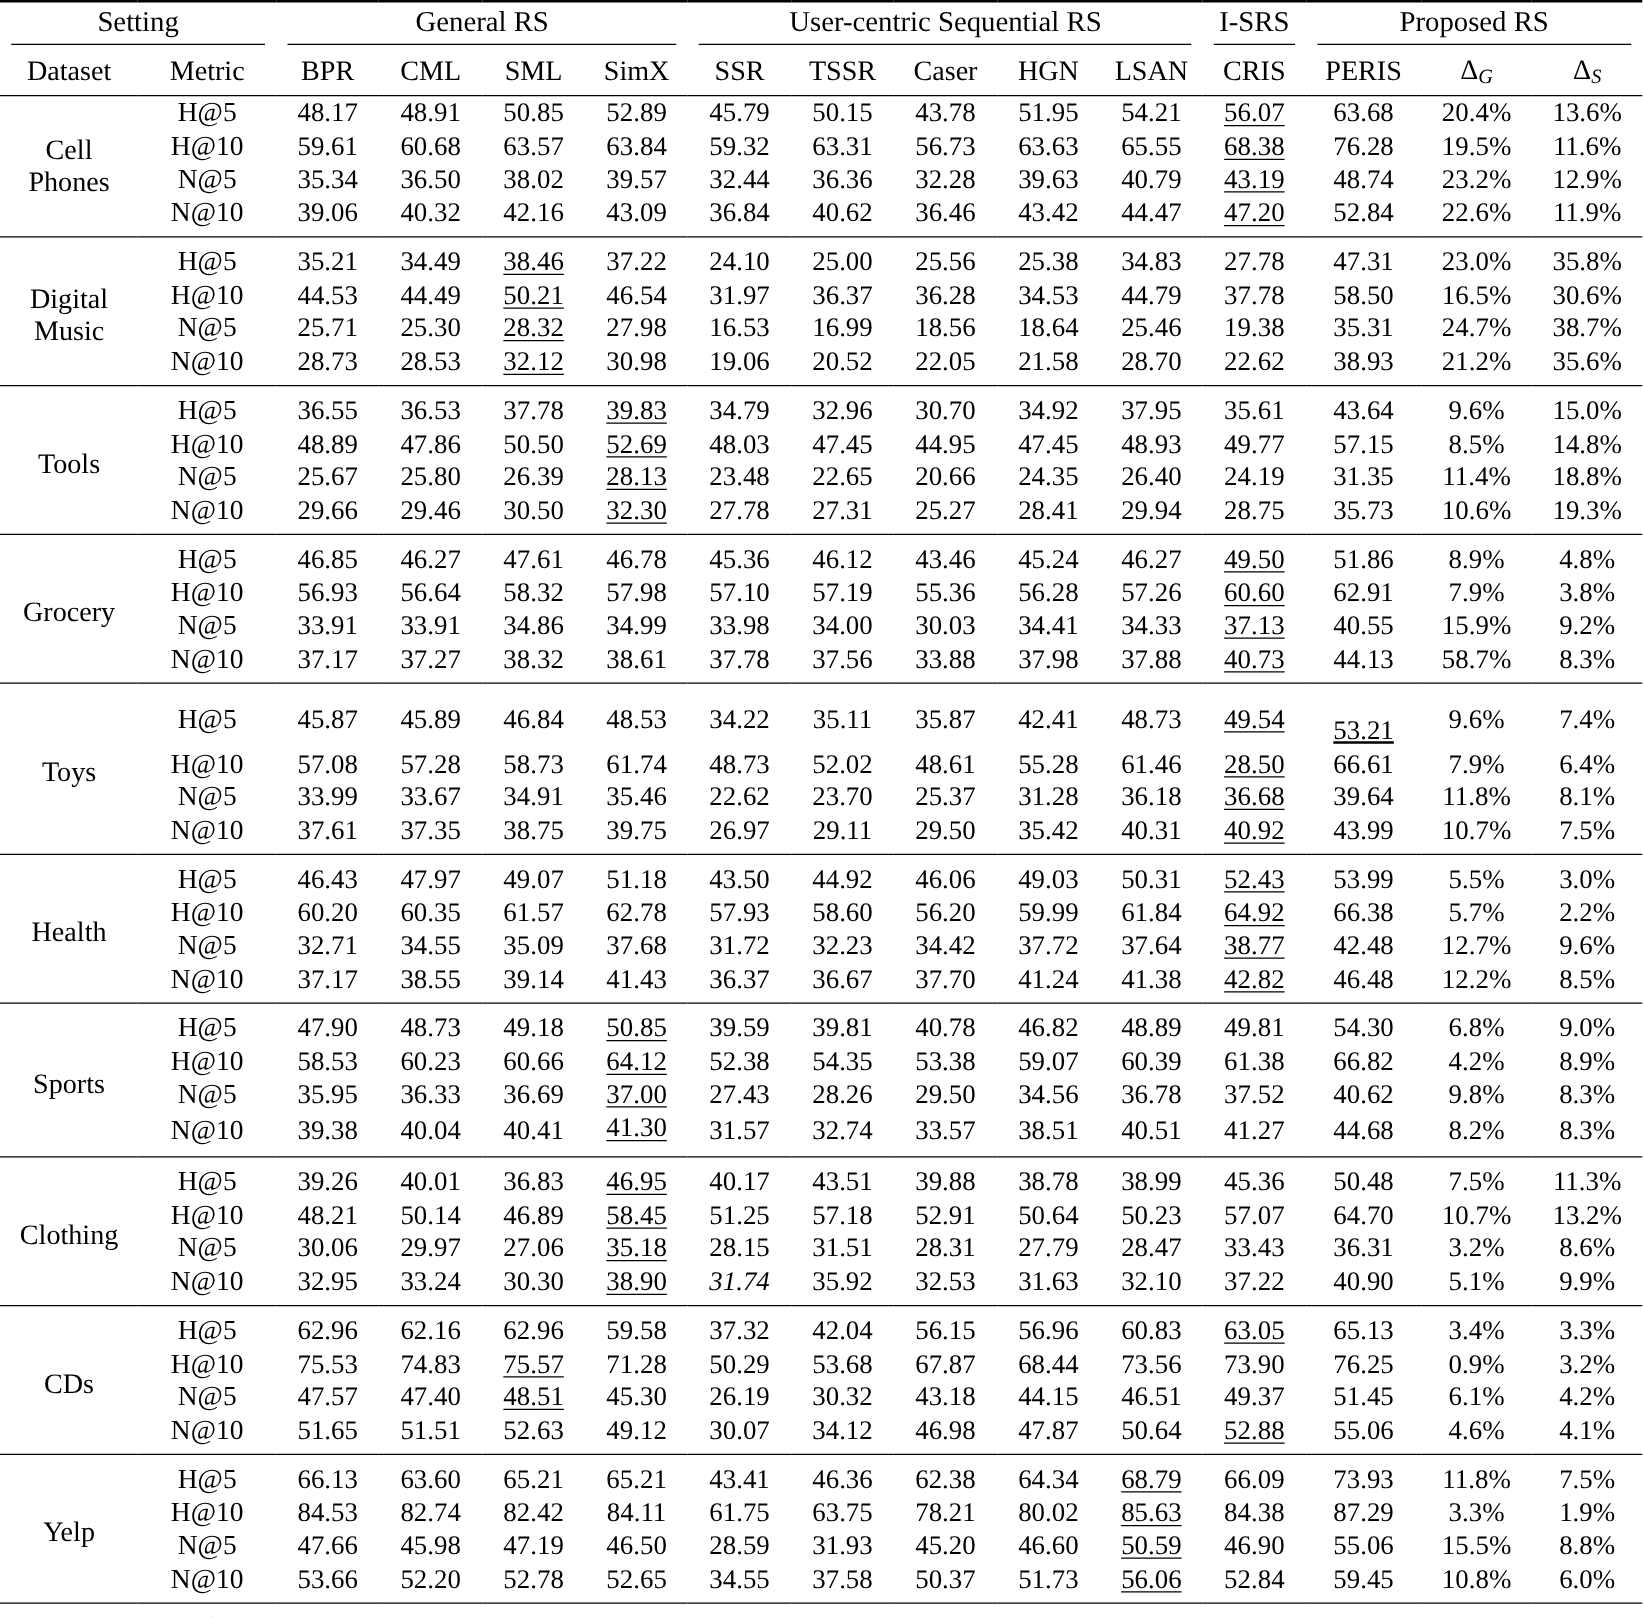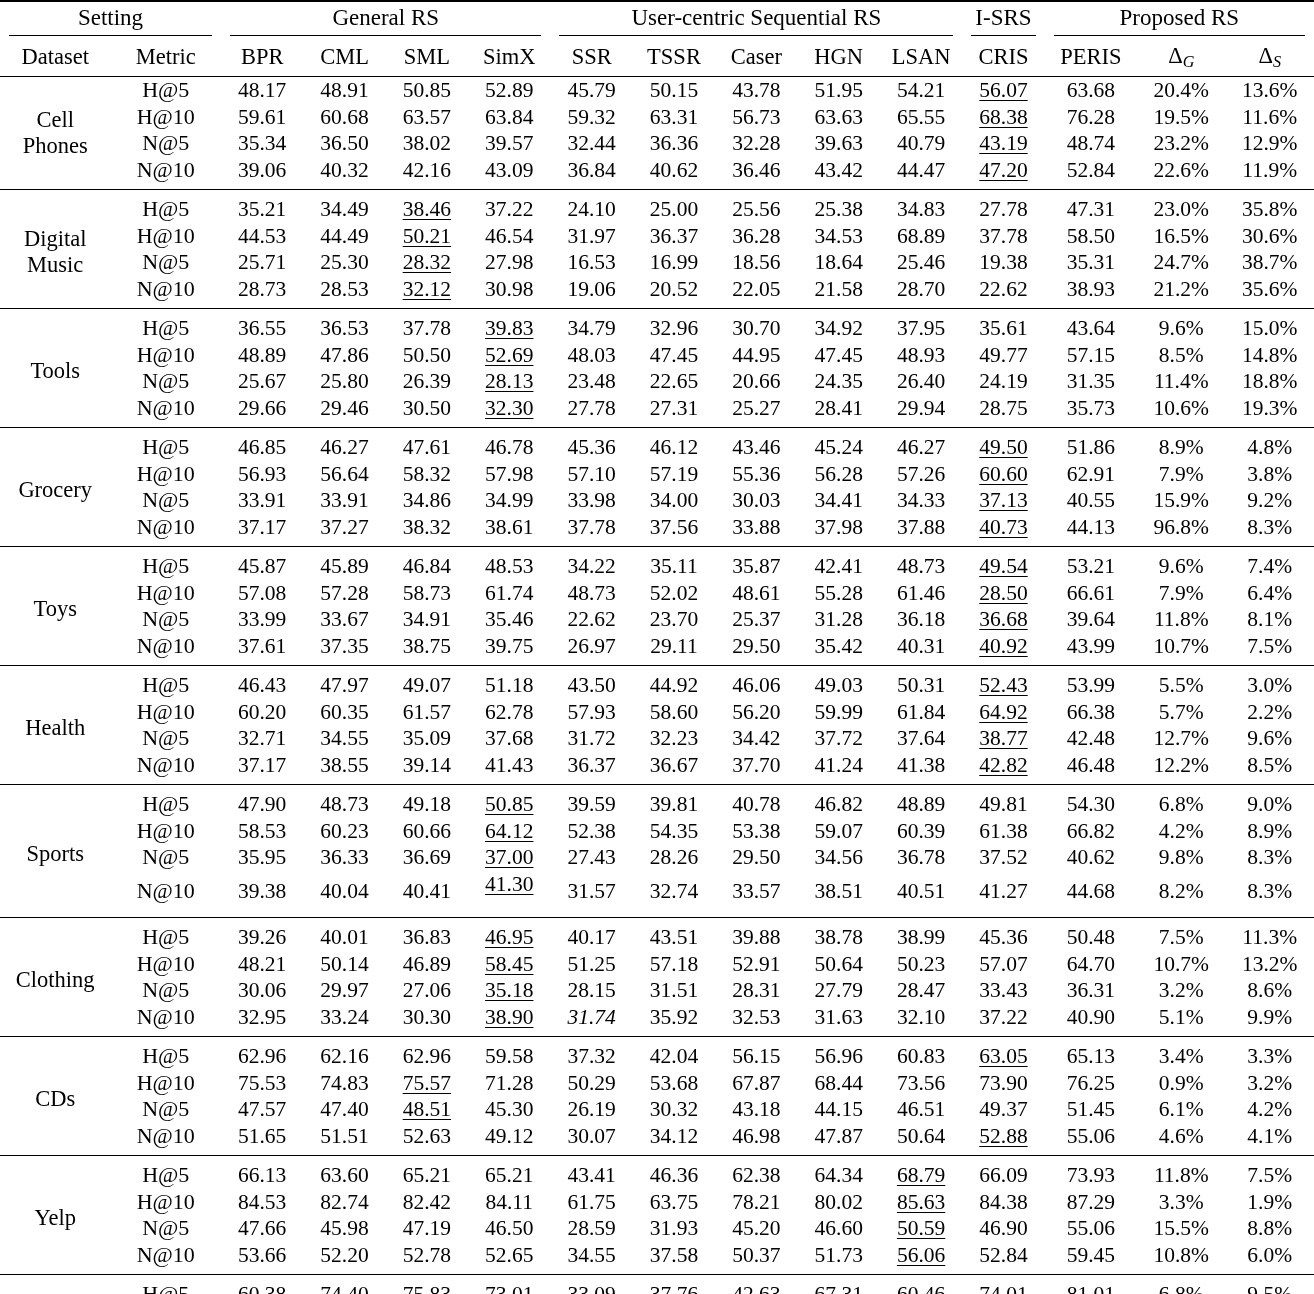--- a/index.html
+++ b/index.html
@@ -222,21 +222,21 @@
         <tr class="datarow">
           <td class="metric-cell">H@10</td>
           <td class="">44.53</td>
           <td class="">44.49</td>
           <td class="second">50.21</td>
           <td class="">46.54</td>
           <td class="">31.97</td>
           <td class="">36.37</td>
           <td class="">36.28</td>
           <td class="">34.53</td>
-          <td class="">68.89</td>
+          <td class="">44.79</td>
           <td class="">37.78</td>
           <td class="best">58.50</td>
           <td class="">16.5%</td>
           <td class="">30.6%</td>
         </tr>
         <tr class="datarow">
           <td class="metric-cell">N@5</td>
           <td class="">25.71</td>
           <td class="">25.30</td>
           <td class="second">28.32</td>
@@ -391,39 +391,39 @@
           <td class="" style="padding-bottom: 6px;">37.27</td>
           <td class="" style="padding-bottom: 6px;">38.32</td>
           <td class="" style="padding-bottom: 6px;">38.61</td>
           <td class="" style="padding-bottom: 6px;">37.78</td>
           <td class="" style="padding-bottom: 6px;">37.56</td>
           <td class="" style="padding-bottom: 6px;">33.88</td>
           <td class="" style="padding-bottom: 6px;">37.98</td>
           <td class="" style="padding-bottom: 6px;">37.88</td>
           <td class="second" style="padding-bottom: 6px;">40.73</td>
           <td class="best" style="padding-bottom: 6px;">44.13</td>
-          <td class="" style="padding-bottom: 6px;">96.8%</td>
+          <td class="" style="padding-bottom: 6px;">58.7%</td>
           <td class="" style="padding-bottom: 6px;">8.3%</td>
         </tr>
         <tr class="datarow group-sep">
           <td class="dataset-cell" rowspan="4" style="padding-top: 6px;">
             <div>Toys</div>
           </td>
           <td class="metric-cell" style="padding-top: 6px;">H@5</td>
           <td class="" style="padding-top: 6px;">45.87</td>
           <td class="" style="padding-top: 6px;">45.89</td>
           <td class="" style="padding-top: 6px;">46.84</td>
           <td class="" style="padding-top: 6px;">48.53</td>
           <td class="" style="padding-top: 6px;">34.22</td>
           <td class="" style="padding-top: 6px;">35.11</td>
           <td class="" style="padding-top: 6px;">35.87</td>
           <td class="" style="padding-top: 6px;">42.41</td>
           <td class="" style="padding-top: 6px;">48.73</td>
           <td class="second" style="padding-top: 6px;">49.54</td>
-          <td class="best" style="padding-top: 6px;">53.21</td>
+          <td class="best" style="padding-top: 24px; text-decoration: underline;">53.21</td>
           <td class="" style="padding-top: 6px;">9.6%</td>
           <td class="" style="padding-top: 6px;">7.4%</td>
         </tr>
         <tr class="datarow">
           <td class="metric-cell">H@10</td>
           <td class="">57.08</td>
           <td class="">57.28</td>
           <td class="">58.73</td>
           <td class="">61.74</td>
           <td class="">48.73</td>
@@ -584,21 +584,21 @@
           <td class="">37.52</td>
           <td class="best">40.62</td>
           <td class="">9.8%</td>
           <td class="">8.3%</td>
         </tr>
         <tr class="datarow">
           <td class="metric-cell" style="padding-bottom: 6px;">N@10</td>
           <td class="" style="padding-bottom: 6px;">39.38</td>
           <td class="" style="padding-bottom: 6px;">40.04</td>
           <td class="" style="padding-bottom: 6px;">40.41</td>
-          <td class="second" style="padding-bottom: 20px;">41.30</td>
+          <td class="second" style="padding-bottom: 10px;">41.30</td>
           <td class="" style="padding-bottom: 6px;">31.57</td>
           <td class="" style="padding-bottom: 6px;">32.74</td>
           <td class="" style="padding-bottom: 6px;">33.57</td>
           <td class="" style="padding-bottom: 6px;">38.51</td>
           <td class="" style="padding-bottom: 6px;">40.51</td>
           <td class="" style="padding-bottom: 6px;">41.27</td>
           <td class="best" style="padding-bottom: 6px;">44.68</td>
           <td class="" style="padding-bottom: 6px;">8.2%</td>
           <td class="" style="padding-bottom: 6px;">8.3%</td>
         </tr>

